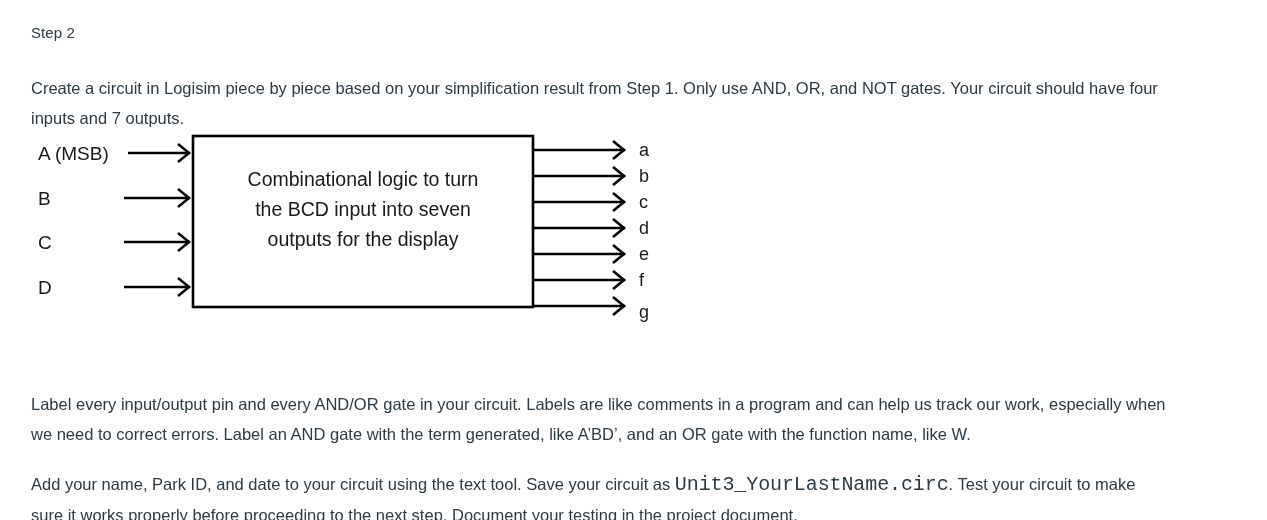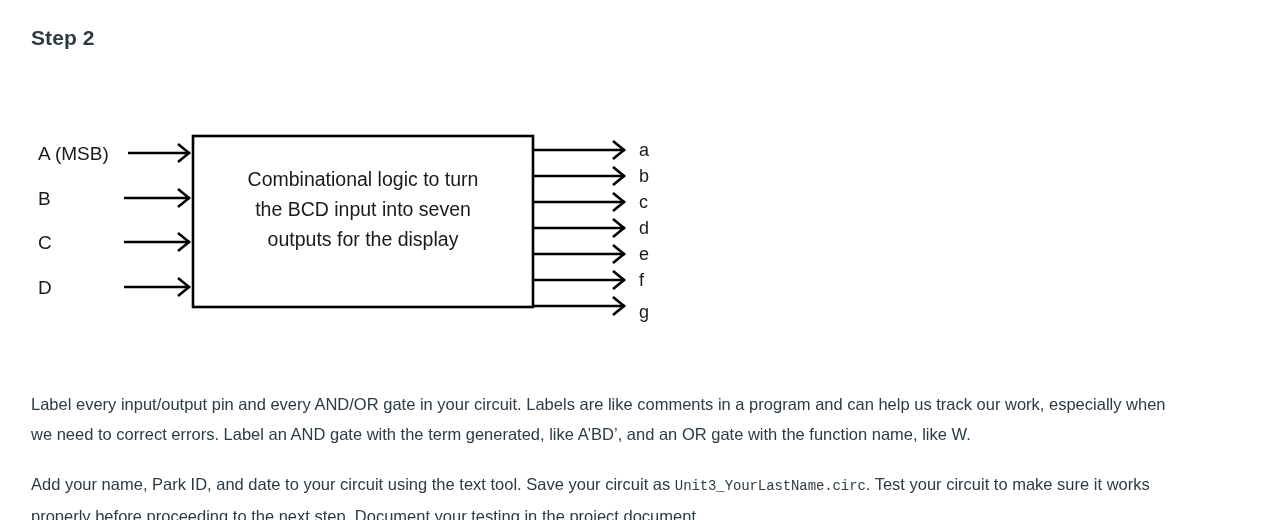--- a/index.html
+++ b/index.html
@@ -22,44 +22,44 @@
     position: absolute;
     left: 0; top: 0;
     width: 1267px;
     height: 520px;
   }
 
   .heading {
     position: absolute;
     left: 31px;
     top: 6px;
-    font-size: 21px;
+    font-size: 15px;
     line-height: 30px;
-    font-weight: 700;
+    font-weight: 400;
     color: #2d3b45;
     letter-spacing: 0.1px;
   }
 
   .para {
     position: absolute;
     left: 31px;
     width: 1135px;
     font-size: 16.5px;
     line-height: 30px;
     color: #2d3b45;
     letter-spacing: 0.0px;
     text-align: left;
   }
   .para-intro { top: 56px; }
   .para-label { top: 345px; margin-top: 44px; }
   .para-save  { top: 452px; }
 
   .mono {
     font-family: "Liberation Mono", "DejaVu Sans Mono", monospace;
-    font-size: 14px;
+    font-size: 20px;
     letter-spacing: -0.1px;
   }
 
   
   .diagram {
     position: absolute;
     left: 0;
     top: 128px;
     width: 700px;
     height: 205px;
@@ -80,20 +80,21 @@
     font-size: 19.5px;
   }
 </style>
 </head>
 <body>
 
 <div class="page">
 
   <h2 class="heading">Step 2</h2>
 
+  <p class="para para-intro">Create a circuit in Logisim piece by piece based on your simplification result from Step 1. Only use AND, OR, and NOT gates. Your circuit should have four inputs and 7 outputs.</p>
 
   <div class="diagram">
     <svg width="700" height="205" viewBox="0 0 700 205" xmlns="http://www.w3.org/2000/svg">
       <defs>
         <g id="chevron-head">
           <path d="M0,-9 L11,0 L0,9" fill="none" stroke="#000000" stroke-width="2.6" stroke-linecap="butt" stroke-linejoin="miter"></path>
         </g>
       </defs>
 
       <rect x="193" y="8" width="340" height="171" fill="#ffffff" stroke="#000000" stroke-width="2.6"></rect>

